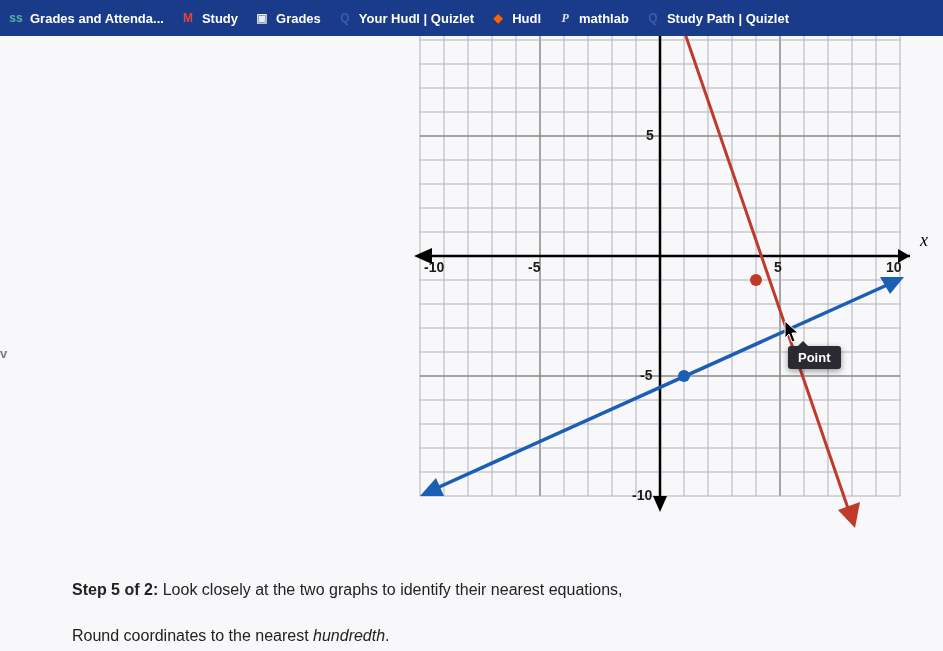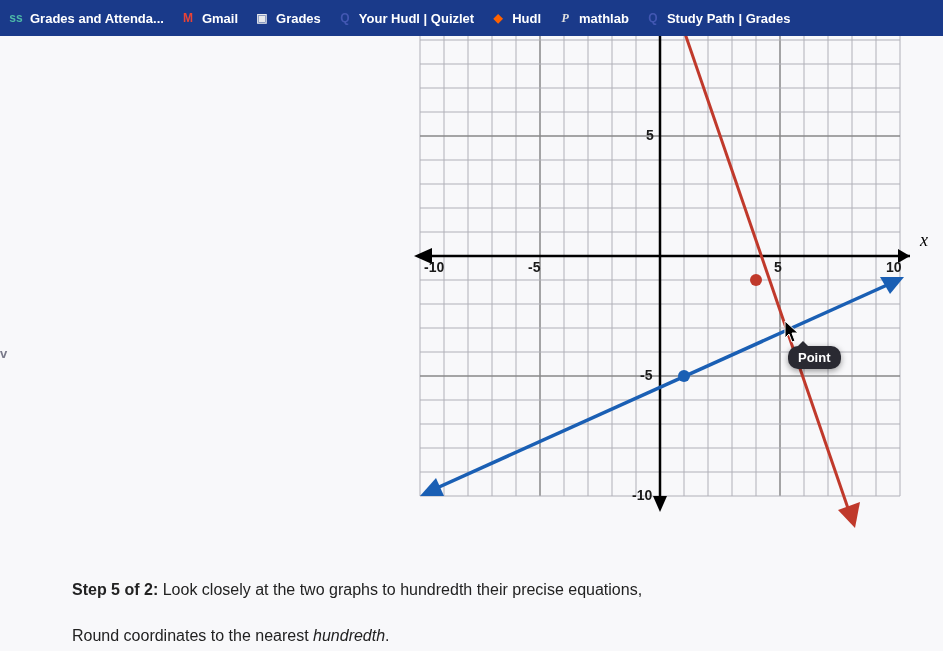--- a/index.html
+++ b/index.html
@@ -70,21 +70,21 @@
     .data-point-red { fill: #c0392b; }
     .tick-label { font-family: Arial; font-size: 14px; fill: #1a1a1a; font-weight: bold; }
     .axis-x-label { font-family: 'Times New Roman', serif; font-size: 18px; font-style: italic; fill: #000; }
     .tooltip {
       position: absolute;
       background: #2a2a32;
       color: white;
       padding: 4px 10px;
       font-size: 13px;
       font-weight: bold;
-      border-radius: 10px;
+      border-radius: 3px;
       pointer-events: none;
       box-shadow: 0 2px 6px rgba(0,0,0,0.4);
     }
     .tooltip::before {
       content: '';
       position: absolute;
       top: -5px; left: 10px;
       border: 5px solid transparent;
       border-bottom-color: #2a2a32;
       border-top: none;
@@ -110,41 +110,41 @@
 </head>
 <body>
 
 <div class="bookmarks-bar">
   <div class="bookmark-item">
     <span class="bm-icon" style="color:#4db8a8">ss</span>
     <span>Grades and Attenda...</span>
   </div>
   <div class="bookmark-item">
     <span class="bm-icon" style="color:#ea4335">M</span>
-    <span>Gmail</span>
+    <span>Study</span>
   </div>
   <div class="bookmark-item">
     <span class="bm-icon" style="color:#e8eaed">▣</span>
     <span>Grades</span>
   </div>
   <div class="bookmark-item">
     <span class="bm-icon" style="color:#4257b2">Q</span>
     <span>Your Hudl | Quizlet</span>
   </div>
   <div class="bookmark-item">
     <span class="bm-icon" style="color:#ff6200">◆</span>
     <span>Hudl</span>
   </div>
   <div class="bookmark-item">
     <span class="bm-icon" style="color:#e0e0e0;font-family:serif;font-style:italic">P</span>
     <span>mathlab</span>
   </div>
   <div class="bookmark-item">
     <span class="bm-icon" style="color:#4257b2">Q</span>
-    <span>Study Path | Grades</span>
+    <span>Study Path | Quizlet</span>
   </div>
 </div>
 
 <div class="content-area">
 
   <div class="left-nav-stub">v</div>
 
   <div class="graph-region">
     <svg class="graph-svg" viewBox="0 0 540 500">
 
@@ -225,18 +225,18 @@
       <path d="M1 1 L1 18 L5 14 L8 22 L11 21 L8 13 L14 13 Z" fill="#000" stroke="#fff" stroke-width="1"></path>
     </svg>
 
     <div class="tooltip" style="left:388px; top:310px;">
       <span>Point</span>
     </div>
   </div>
 
   <div class="step-text">
     <b>Step 5 of 2:</b>
-    <span>Look closely at the two graphs to hundredth their precise equations,</span><br>
+    <span>Look closely at the two graphs to identify their nearest equations,</span><br>
     <br>
     <span>Round coordinates to the nearest </span><em>hundredth</em><span>.</span>
   </div>
 
 </div>
 
 </body></html>

